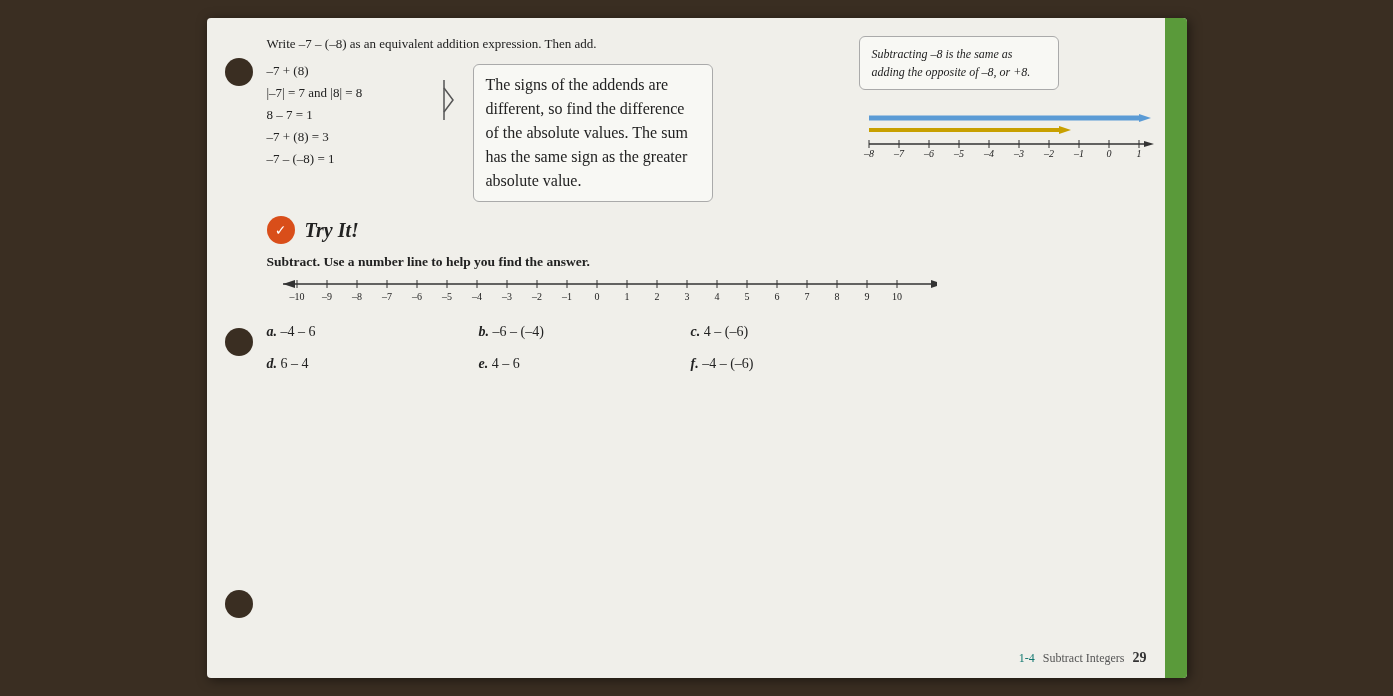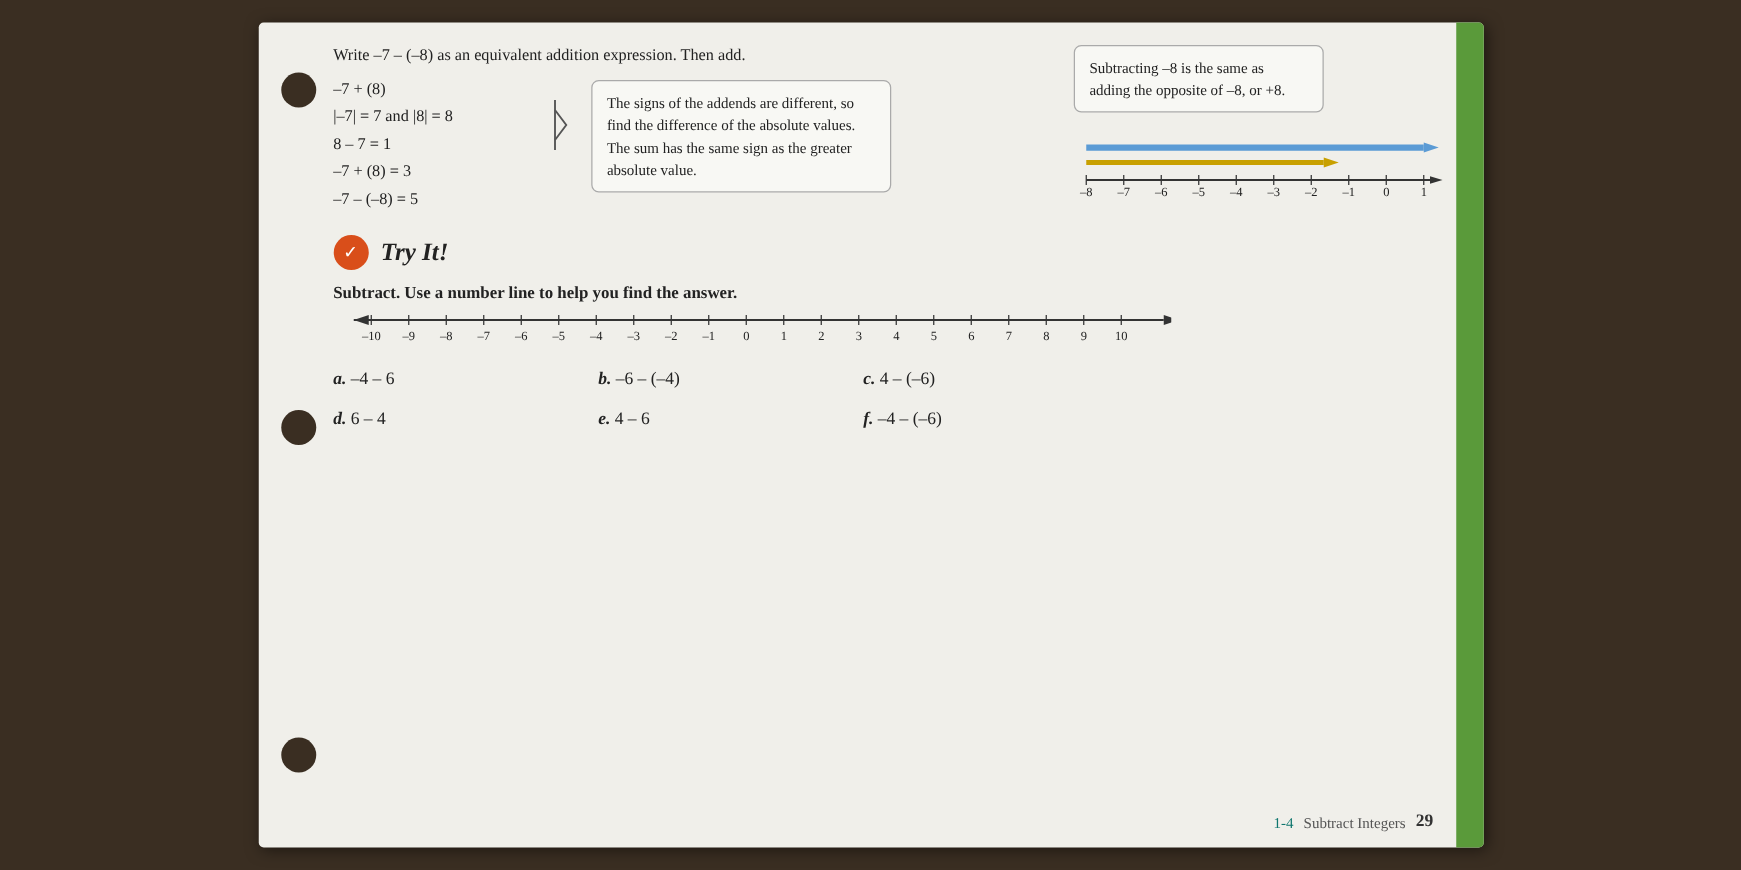--- a/index.html
+++ b/index.html
@@ -68,21 +68,21 @@
     .math-steps {
       font-size: 13px;
       color: #222;
       line-height: 1.7;
     }
 
     .callout-box {
       border: 1px solid #aaa;
       border-radius: 6px;
       padding: 8px 12px;
-      font-size: 12px;
+      font-size: 16px;
       color: #222;
       max-width: 240px;
       line-height: 1.5;
       background: #f8f8f4;
       margin-top: 4px;
     }
 
     .side-note {
       border: 1px solid #aaa;
       border-radius: 6px;
@@ -206,34 +206,34 @@
   <div class="top-section">
     <div class="write-expression">
       <div class="write-title">Write –7 – (–8) as an equivalent addition expression. Then add.</div>
       <div class="steps-block">
         <div class="steps-left">
           <div class="math-steps">
             <div>–7 + (8)</div>
             <div>|–7| = 7 and |8| = 8</div>
             <div>8 – 7 = 1</div>
             <div>–7 + (8) = 3</div>
-            <div>–7 – (–8) = 5</div>
+            <div>–7 – (–8) = 1</div>
           </div>
         </div>
         <div style="margin-top:20px;">
           <svg width="14" height="40" viewBox="0 0 14 40">
             <line x1="1" y1="0" x2="1" y2="40" stroke="#555" stroke-width="1.5"></line>
             <polyline points="1,8 10,20 1,32" fill="none" stroke="#555" stroke-width="1.5"></polyline>
           </svg>
         </div>
         <div class="callout-box">The signs of the addends are different, so find the difference of the absolute values. The sum has the same sign as the greater absolute value.</div>
       </div>
     </div>
 
-    <div style="display:flex; flex-direction:column; align-items:flex-start; gap:10px;">
+    <div style="display:flex; flex-direction:column; align-items:flex-start; gap:10px;font-style:italic;">
       <div class="side-note">Subtracting –8 is the same as adding the opposite of –8, or +8.</div>
 
       <div class="nl-svg-container">
         <svg width="300" height="55" viewBox="0 0 300 55">
 
           <line x1="10" y1="14" x2="280" y2="14" stroke="#5b9bd5" stroke-width="5"></line>
           <polygon points="280,10 292,14 280,18" fill="#5b9bd5"></polygon>
 
           <line x1="10" y1="26" x2="200" y2="26" stroke="#c8a000" stroke-width="4"></line>
           <polygon points="200,22 212,26 200,30" fill="#c8a000"></polygon>

